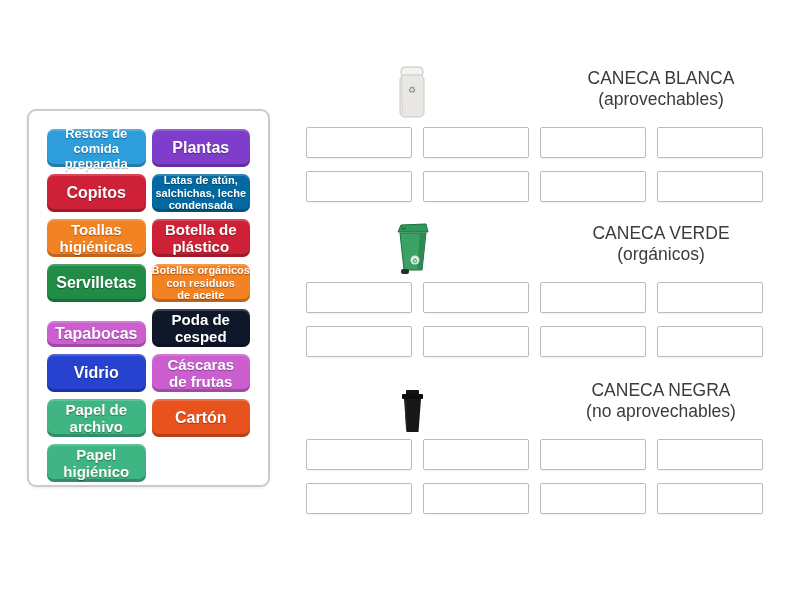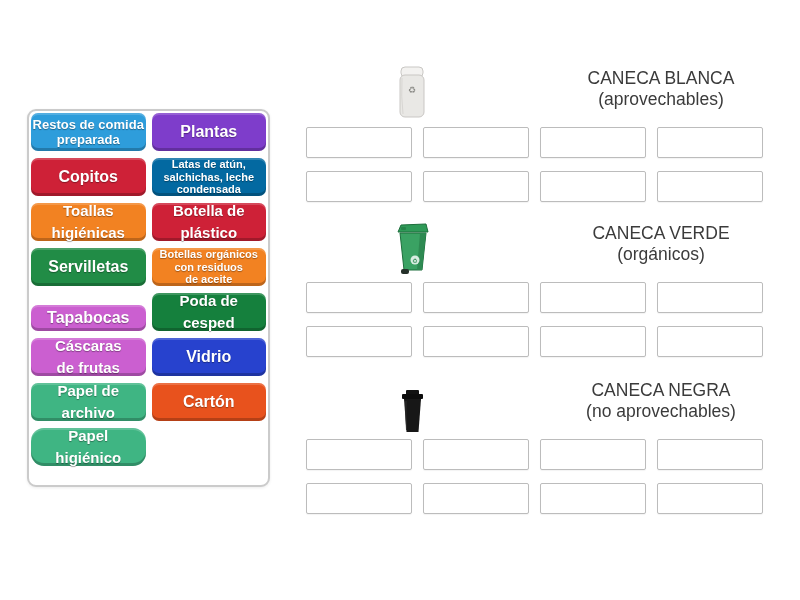--- a/index.html
+++ b/index.html
@@ -8,32 +8,32 @@
   .screen {
     position:relative; width:800px; height:600px;
     background:#ffffff; overflow:hidden;
   }
 
   
   .word-bank {
     position:absolute; left:27px; top:109px; width:243px; height:378px;
     background:#ffffff; border:2px solid #cbcbcb; border-radius:9px;
     box-shadow:0 1px 3px rgba(0,0,0,0.08);
-    padding:2px; display:grid;
+    padding:18px; display:grid;
     grid-template-columns:1fr 1fr; grid-auto-rows:38px; gap:7px 6px;
   }
   .tile {
     border-radius:7px; display:flex; align-items:center; justify-content:center;
     color:#ffffff; font-weight:bold; text-align:center; white-space:pre-line;
     text-shadow:0 1px 1px rgba(0,0,0,0.35);
     box-shadow:inset 0 -3px 0 rgba(0,0,0,0.22), inset 0 2px 0 rgba(255,255,255,0.18);
     cursor:grab; user-select:none;
   }
   .tile.lg  { font-size:16px; line-height:22px; }
-  .tile.md  { font-size:15px; line-height:22px; }
+  .tile.md  { font-size:15px; line-height:17px; }
   .tile.sm2 { font-size:13px; line-height:15px; }
   .tile.xs  { font-size:11px; line-height:12.5px; }
 
   
   .group { position:absolute; left:306px; width:458px; }
   .g1 { top:60px; } .g2 { top:215px; } .g3 { top:372px; }
   .group-header { position:relative; height:62px; }
   .group-icon { position:absolute; left:88px; top:4px; }
   .group-title {
     position:absolute; left:170px; width:370px; top:8px;
@@ -62,29 +62,29 @@
 condensada</div>
       <div class="tile md" style="background: rgb(242, 130, 34);">Toallas
 higiénicas</div>
       <div class="tile md" style="background: rgb(206, 33, 55);">Botella de
 plástico</div>
       <div class="tile lg" style="background: rgb(33, 140, 70);">Servilletas</div>
       <div class="tile xs" style="background: rgb(242, 130, 34);">Botellas orgánicos
 con residuos
 de aceite</div>
       <div class="tile lg" style="background: rgb(203, 95, 208); margin-top: 12px;">Tapabocas</div>
-      <div class="tile md" style="background: #15803d;">Poda de
+      <div class="tile md" style="background: #0f172a;">Poda de
 cesped</div>
+      <div class="tile lg" style="background: rgb(39, 66, 206);">Vidrio</div>
       <div class="tile md" style="background: rgb(203, 95, 208);">Cáscaras
 de frutas</div>
-      <div class="tile lg" style="background: rgb(39, 66, 206);">Vidrio</div>
       <div class="tile md" style="background: rgb(63, 181, 131);">Papel de
 archivo</div>
       <div class="tile lg" style="background: rgb(232, 82, 29);">Cartón</div>
-      <div class="tile md" style="background: rgb(63, 181, 131); border-radius: 13px;">Papel
+      <div class="tile md" style="background: rgb(63, 181, 131);">Papel
 higiénico</div>
     </div>
 
   <div class="group g1">
     <div class="group-header">
       <span class="group-icon">
         <svg width="36" height="56" viewBox="0 0 36 56">
           <rect x="7" y="3" width="22" height="10" rx="4" fill="#f3f2f0" stroke="#c9c7c4"></rect>
           <rect x="6" y="11" width="24" height="42" rx="5" fill="#e9e8e5" stroke="#c9c7c4"></rect>
           <path d="M8,14 q-1,19 1,36" stroke="#d8d6d3" fill="none"></path>

